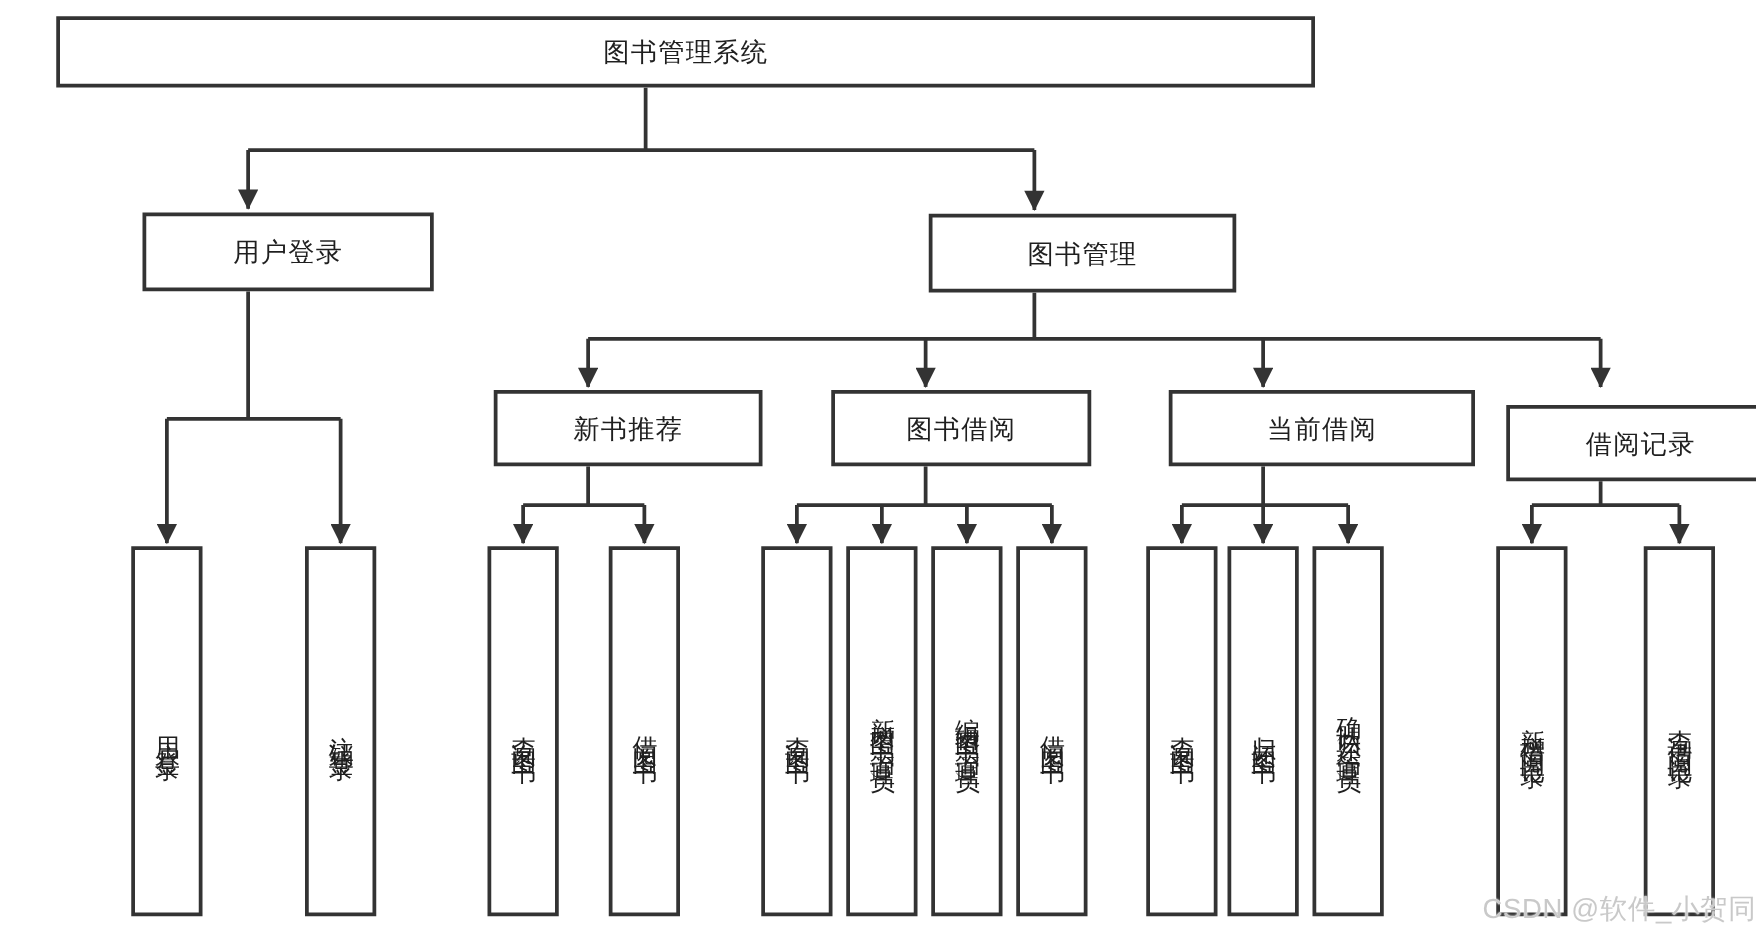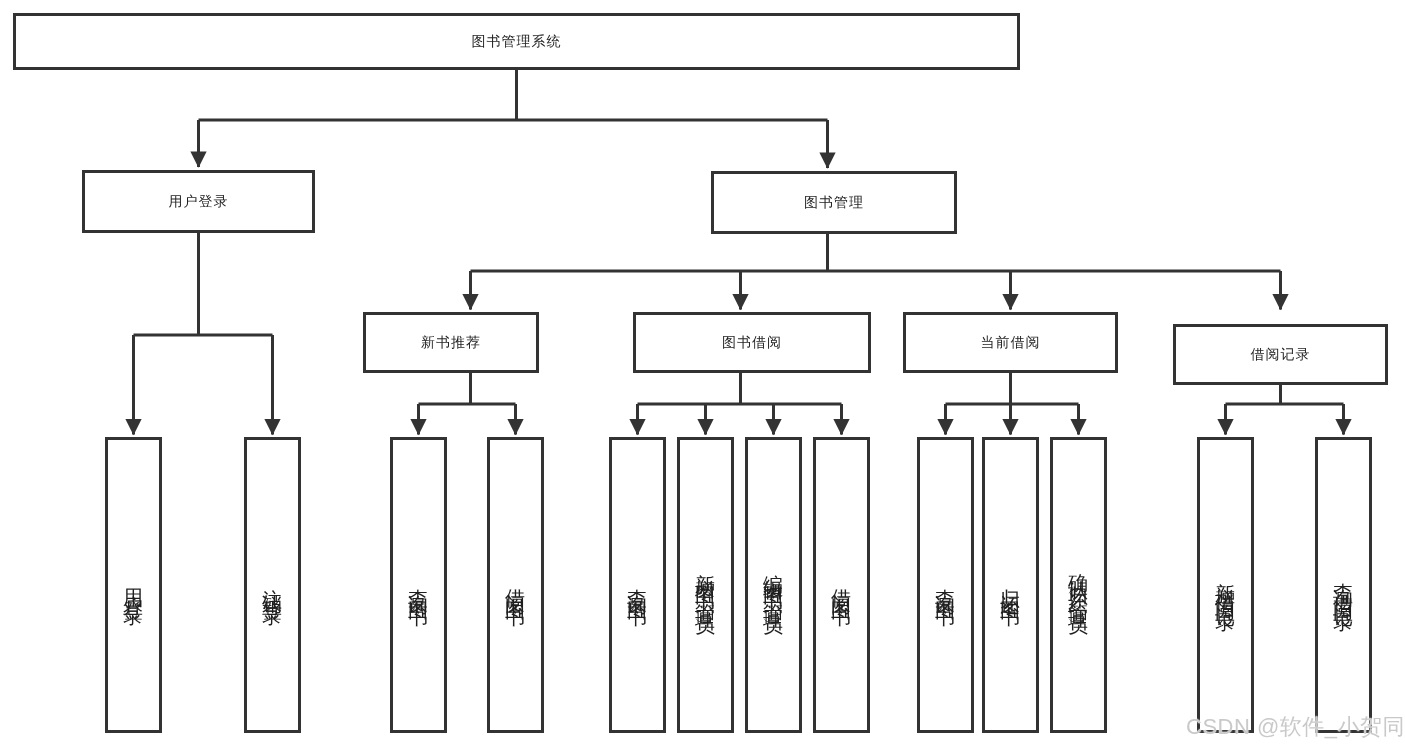--- a/index.html
+++ b/index.html
@@ -26,41 +26,42 @@
     box-sizing: border-box;
     background: #ffffff;
     border: 3px solid #333333;
     color: #1f1f1f;
     display: flex;
     align-items: center;
     justify-content: center;
     z-index: 2;
   }
   .hbox {
-    font-size: 14px;
+    font-size: 21px;
     letter-spacing: 1px;
     text-align: center;
+    margin-left: 32px;
   }
   .vbox {
     width: 57px;
     height: 296px;
     top: 437px;
     writing-mode: vertical-rl;
     text-orientation: mixed;
     font-size: 20px;
     letter-spacing: 6px;
     line-height: 1;
   }
   
   .n-root    { left: 13px;   top: 13px;  width: 1007px; height: 57px; }
   .n-login   { left: 82px;   top: 170px; width: 233px;  height: 63px; }
   .n-mgmt    { left: 711px;  top: 171px; width: 246px;  height: 63px; }
-  .n-newbook { left: 363px;  top: 312px; width: 176px;  height: 61px; }
-  .n-borrow  { left: 633px;  top: 312px; width: 238px;  height: 61px; }
-  .n-current { left: 903px;  top: 312px; width: 215px;  height: 61px; }
+  .n-newbook { left: 363px;  top: 312px; width: 215px;  height: 61px; }
+  .n-borrow  { left: 633px;  top: 312px; width: 208px;  height: 61px; }
+  .n-current { left: 903px;  top: 312px; width: 245px;  height: 61px; }
   .n-record  { left: 1173px; top: 324px; width: 215px;  height: 61px; }
   
   .n-l1  { left: 105px;  }
   .n-l2  { left: 244px;  }
   .n-l3  { left: 390px;  }
   .n-l4  { left: 487px;  }
   .n-l5  { left: 609px;  }
   .n-l6  { left: 677px;  }
   .n-l7  { left: 745px;  }
   .n-l8  { left: 813px;  }

